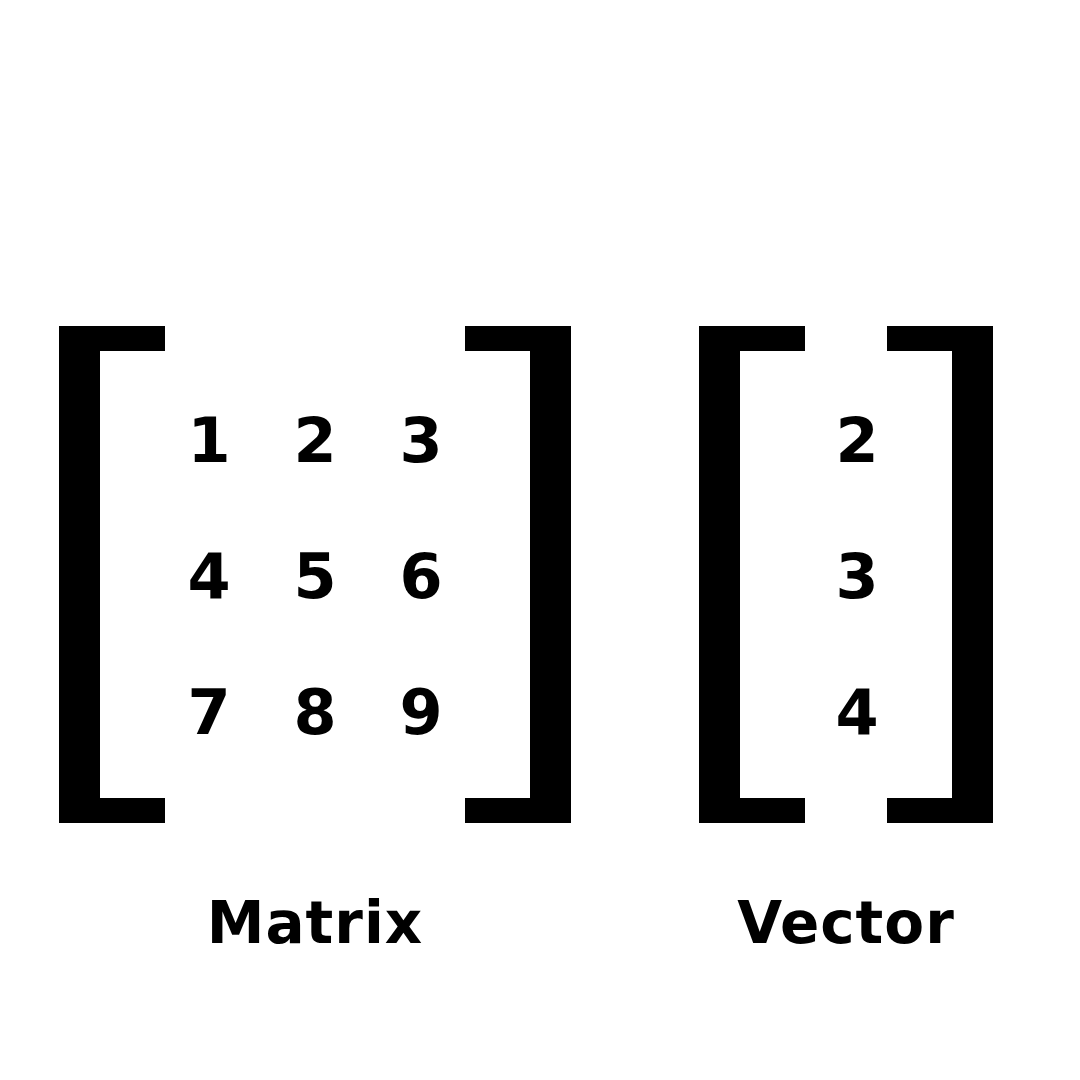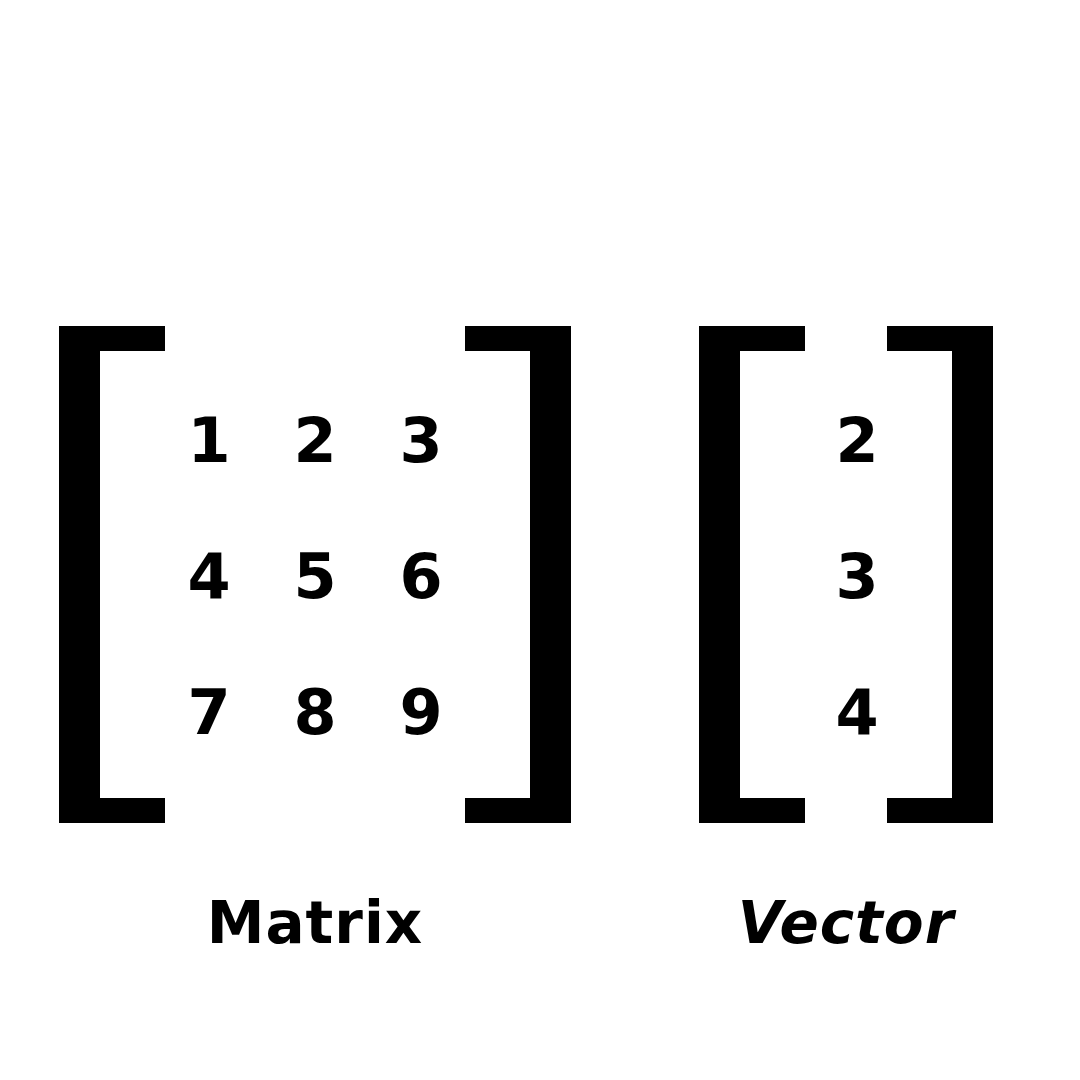--- a/index.html
+++ b/index.html
@@ -57,21 +57,21 @@
     height: 72px;
     line-height: 72px;
     text-align: center;
     font-size: 58px;
     font-weight: 700;
     color: var(--ink);
     letter-spacing: 1px;
     margin-top: 44px;
   }
   #matrix-label { left: 59px;  width: 512px; }
-  #vector-label { left: 699px; width: 294px; font-style: italic; }
+  #vector-label { left: 699px; width: 294px; }
 </style>
 </head>
 <body>
 
 <div class="canvas">
 
   <div>
     <div class="bracket left" id="matrix-left-bracket"></div>
     <div class="bracket right" id="matrix-right-bracket"></div>
 

